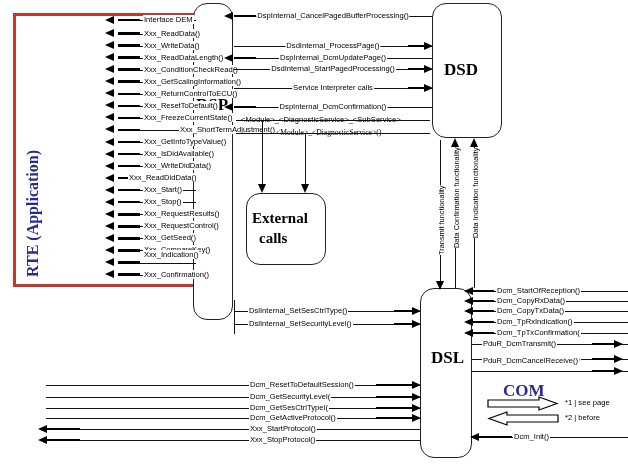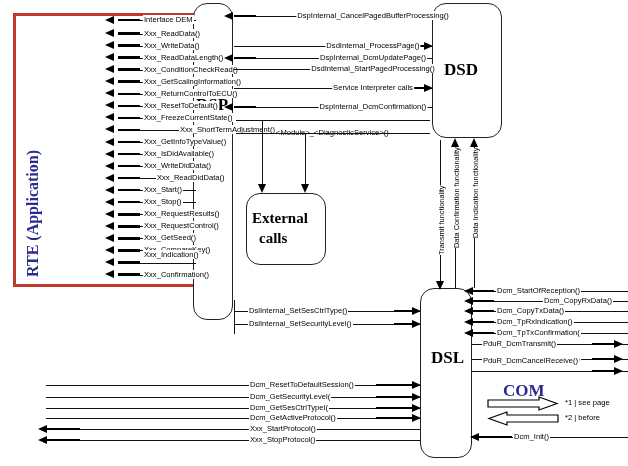--- a/index.html
+++ b/index.html
@@ -96,21 +96,21 @@
 
   .lbl{
     position:absolute;
     font-size:7.6px;
     color:#000;
     white-space:nowrap;
     background:#fff;
     padding:0 1px;
     line-height:9px;
   }
-  .lbl.c{transform:translateX(-50%);margin-left:40px;}
+  .lbl.c{transform:translateX(-50%);}
 
   
   .vlbl{
     position:absolute;
     font-size:7.4px;
     color:#000;
     white-space:nowrap;
     transform-origin:0 0;
     transform:rotate(-90deg);
     background:#fff;
@@ -200,21 +200,21 @@
       <div class="stem" style="left: 118px; top: 152.7px; width: 22px;"></div>
       <div class="arrow left" style="left: 105px; top: 149.5px;"></div>
       <div class="lbl" style="left: 143px; top: 149px;">Xxx_IsDidAvailable()</div>
       <div class="hline" style="left: 118px; top: 166.1px; width: 78px;"></div>
       <div class="stem" style="left: 118px; top: 164.8px; width: 22px;"></div>
       <div class="arrow left" style="left: 105px; top: 161.6px;"></div>
       <div class="lbl" style="left: 143px; top: 161.1px;">Xxx_WriteDidData()</div>
       <div class="hline" style="left: 118px; top: 178.1px; width: 78px;"></div>
       <div class="stem" style="left: 118px; top: 176.8px; width: 22px;"></div>
       <div class="arrow left" style="left: 105px; top: 173.6px;"></div>
-      <div class="lbl" style="left: 156px; top: 173.1px;">Xxx_ReadDidData()</div>
+      <div class="lbl" style="left: 128px; top: 173.1px;">Xxx_ReadDidData()</div>
       <div class="hline" style="left: 118px; top: 190.2px; width: 78px;"></div>
       <div class="stem" style="left: 118px; top: 188.9px; width: 22px;"></div>
       <div class="arrow left" style="left: 105px; top: 185.7px;"></div>
       <div class="lbl" style="left: 143px; top: 185.2px;">Xxx_Start()</div>
       <div class="hline" style="left: 118px; top: 202.2px; width: 78px;"></div>
       <div class="stem" style="left: 118px; top: 200.9px; width: 22px;"></div>
       <div class="arrow left" style="left: 105px; top: 197.7px;"></div>
       <div class="lbl" style="left: 143px; top: 197.2px;">Xxx_Stop()</div>
       <div class="hline" style="left: 118px; top: 214.3px; width: 78px;"></div>
       <div class="stem" style="left: 118px; top: 213px; width: 22px;"></div>
@@ -262,21 +262,22 @@
       <div class="hline" style="left: 234px; top: 88px; width: 198px;"></div>
       <div class="stem" style="left: 408px; top: 86.7px; width: 22px;"></div>
       <div class="arrow right" style="left: 424px; top: 83.5px;"></div>
       <div class="lbl c" style="left: 333px; top: 83px;">Service Interpreter calls</div>
       <div class="hline" style="left: 234px; top: 107px; width: 198px;"></div>
       <div class="stem" style="left: 234px; top: 105.7px; width: 22px;"></div>
       <div class="arrow left" style="left: 224px; top: 102.5px;"></div>
       <div class="lbl c" style="left: 333px; top: 102px;">DspInternal_DcmConfirmation()</div>
     </div>
 
-  <div class="lbl" style="left:275px;top:128px;">&lt;Module&gt;_&lt;DiagnosticService&gt;()</div>
+  <div class="lbl" style="left:240px;top:115px;">&lt;Module&gt;_&lt;DiagnosticService&gt;_&lt;SubService&gt;</div>
+  <div class="lbl" style="left:275px;top:128px;font-family:Liberation Serif, serif;">&lt;Module&gt;_&lt;DiagnosticService&gt;()</div>
   <div class="hline" style="left:236px;top:120px;width:194px;"></div>
   <div class="hline" style="left:236px;top:133px;width:194px;"></div>
   <div class="vline" style="left:262px;top:120px;height:68px;"></div>
   <div class="vline" style="left:305px;top:133px;height:55px;"></div>
   <div class="arrow down" style="left:258px;top:184px;"></div>
   <div class="arrow down" style="left:301px;top:184px;"></div>
 
   <div class="vline" style="left:474px;top:140px;height:148px;"></div>
   <div class="vline" style="left:455px;top:140px;height:148px;"></div>
   <div class="vline" style="left:440px;top:140px;height:148px;"></div>
@@ -328,21 +329,21 @@
     </div>
 
   <div id="pdur-rows">
       <div class="hline" style="left: 472px; top: 291px; width: 156px;"></div>
       <div class="stem" style="left: 472px; top: 289.7px; width: 22px;"></div>
       <div class="arrow left" style="left: 464px; top: 286.5px;"></div>
       <div class="lbl" style="left: 496px; top: 286px;">Dcm_StartOfReception()</div>
       <div class="hline" style="left: 472px; top: 301px; width: 156px;"></div>
       <div class="stem" style="left: 472px; top: 299.7px; width: 22px;"></div>
       <div class="arrow left" style="left: 464px; top: 296.5px;"></div>
-      <div class="lbl" style="left: 496px; top: 296px; margin-left: 47px;">Dcm_CopyRxData()</div>
+      <div class="lbl" style="left: 496px; top: 296px;">Dcm_CopyRxData()</div>
       <div class="hline" style="left: 472px; top: 311px; width: 156px;"></div>
       <div class="stem" style="left: 472px; top: 309.7px; width: 22px;"></div>
       <div class="arrow left" style="left: 464px; top: 306.5px;"></div>
       <div class="lbl" style="left: 496px; top: 306px;">Dcm_CopyTxData()</div>
       <div class="hline" style="left: 472px; top: 322px; width: 156px;"></div>
       <div class="stem" style="left: 472px; top: 320.7px; width: 22px;"></div>
       <div class="arrow left" style="left: 464px; top: 317.5px;"></div>
       <div class="lbl" style="left: 496px; top: 317px;">Dcm_TpRxIndication()</div>
       <div class="hline" style="left: 472px; top: 333px; width: 156px;"></div>
       <div class="stem" style="left: 472px; top: 331.7px; width: 22px;"></div>

